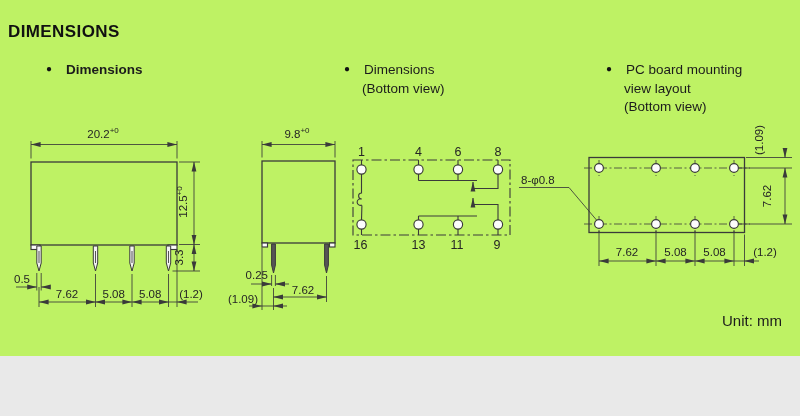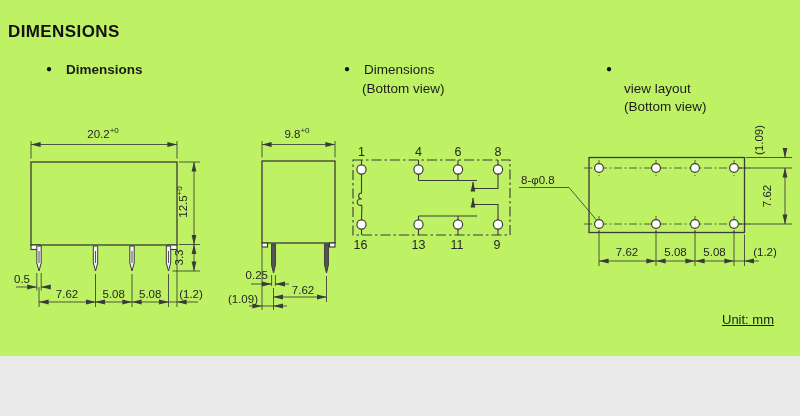--- a/index.html
+++ b/index.html
@@ -5,21 +5,21 @@
   html,body{margin:0;padding:0;background:#e9e9e9;}
   .page{position:relative;width:800px;height:356px;background:#bef264;overflow:hidden;
         font-family:"Liberation Sans",sans-serif;color:#1c1c1c;padding-left:21px;}
   .title{position:absolute;left:8px;top:22px;margin:0;font-size:17px;font-weight:700;
          letter-spacing:0.4px;color:#111;}
   .sec{position:absolute;font-size:13.5px;color:#1c1c1c;line-height:18.5px;}
   .sec-line{display:flex;align-items:center;}
   .bullet{font-size:10px;margin-right:14px;position:relative;top:-1px;color:#111;}
   .sec-label.bold{font-weight:700;}
   .sec-sub{margin-left:18px;}
-  .unit{position:absolute;left:722px;top:312px;font-size:13px;color:#1c1c1c;text-decoration:underline;}
+  .unit{position:absolute;left:722px;top:312px;font-size:15px;color:#1c1c1c;}
   svg{position:absolute;left:0;top:0;}
   .b  {fill:none;stroke:#3a3a3a;stroke-width:1.3;}
   .bf {fill:#fcfcfc;stroke:#3a3a3a;stroke-width:1.15;}
   .pin{fill:#f2f2f2;stroke:#3a3a3a;stroke-width:1;}
   .pind{fill:#565656;stroke:#3a3a3a;stroke-width:1;}
   .d  {stroke:#3a3a3a;stroke-width:0.85;fill:none;}
   .s  {stroke:#3a3a3a;stroke-width:1.1;fill:none;}
   .cl {stroke:#3a3a3a;stroke-width:0.8;fill:none;stroke-dasharray:8 2.5 2 2.5;}
   .box{fill:none;stroke:#3a3a3a;stroke-width:1.1;stroke-dasharray:10 3 2.5 3;}
   text{font-family:"Liberation Sans",sans-serif;font-size:11.5px;fill:#252525;}
@@ -44,20 +44,21 @@
     <div class="sec-line">
       <span class="bullet">●</span>
       <span class="sec-label">Dimensions</span>
     </div>
     <div class="sec-sub">(Bottom view)</div>
   </div>
 
   <div class="sec" style="left:606px;top:61px">
     <div class="sec-line">
       <span class="bullet">●</span>
+      <span class="sec-label">PC board mounting</span>
     </div>
     <div class="sec-sub">view layout</div>
     <div class="sec-sub">(Bottom view)</div>
   </div>
 
   <div class="unit">Unit: mm</div>
 
   <svg width="800" height="416" viewBox="0 0 800 416">
     <defs>
       <marker id="arr" viewBox="0 0 10 6" refX="9.6" refY="3" markerWidth="10" markerHeight="6" orient="auto-start-reverse" markerUnits="userSpaceOnUse">

